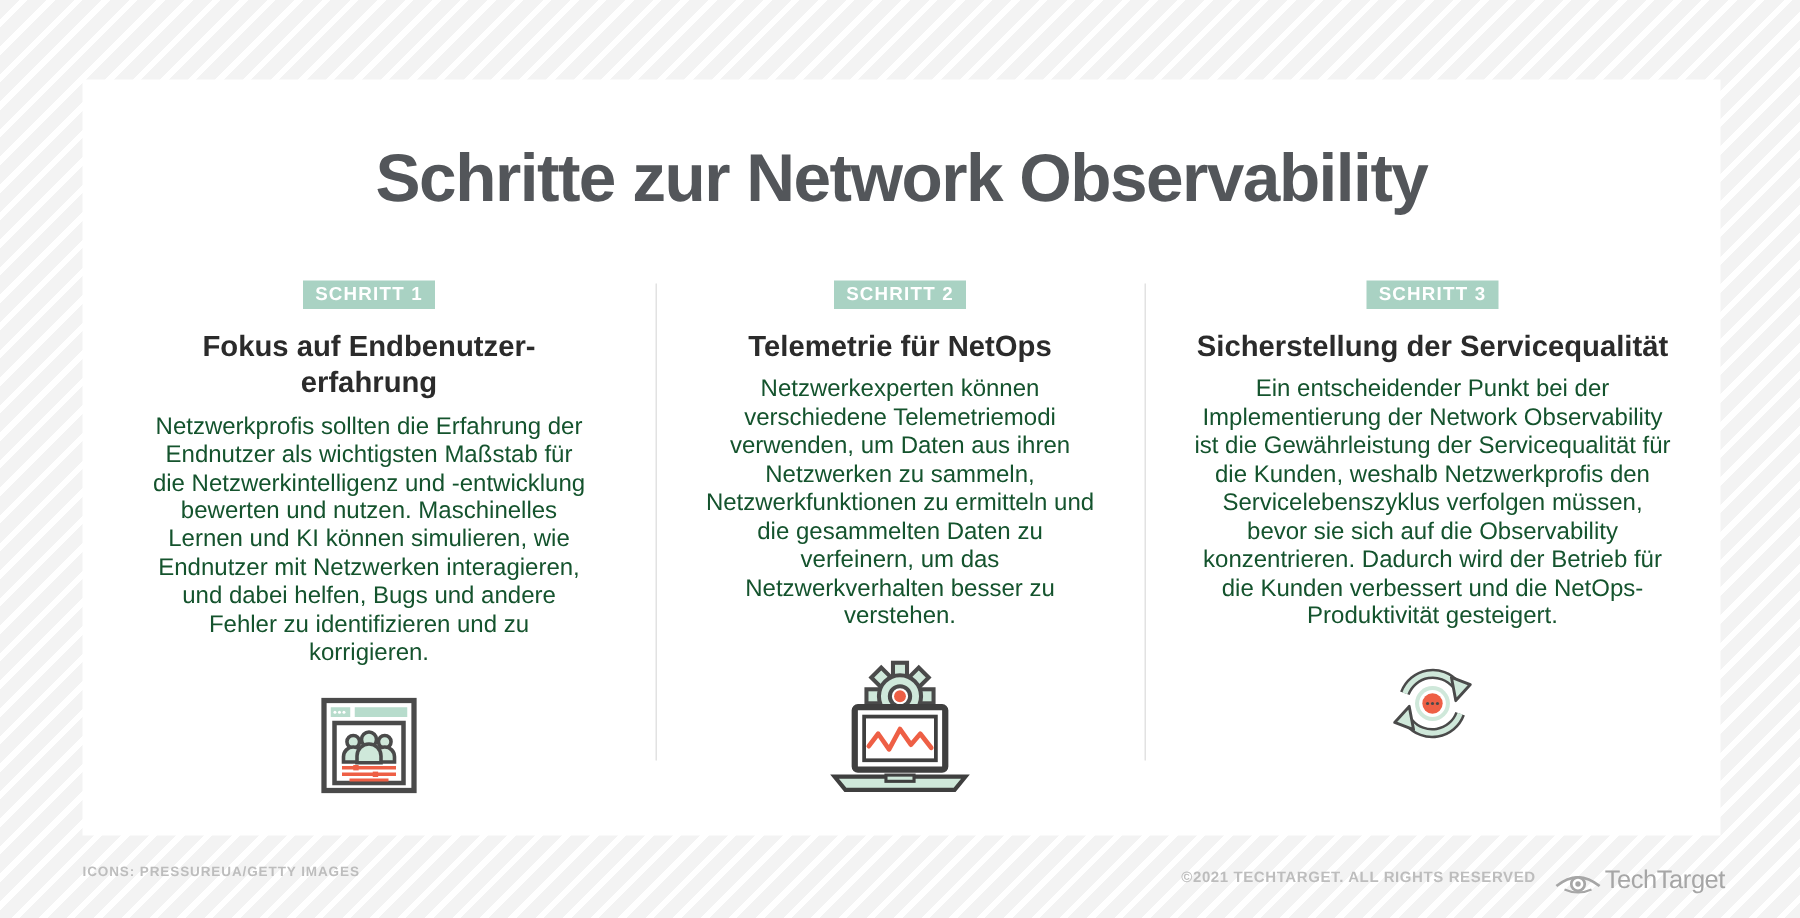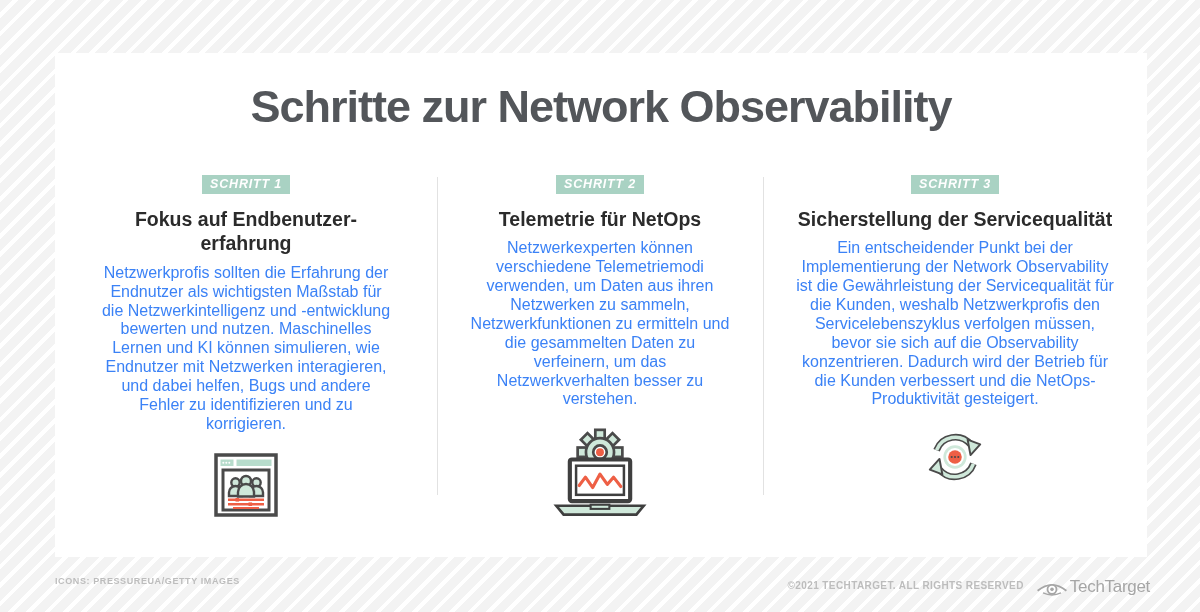--- a/index.html
+++ b/index.html
@@ -8,45 +8,44 @@
     font-family:"Liberation Sans", sans-serif;
     position:relative;
     background:repeating-linear-gradient(135deg, #f3f3f3 0px, #f3f3f3 9px, #ffffff 9px, #ffffff 13px);
     overflow:hidden;
   }
   .card {
     position:absolute; left:55px; top:53px; width:1092px; height:504px;
     background:#ffffff;
   }
   .title {
-    text-align:center; margin-top:28px;
+    text-align:center; margin-top:40px;
     font-size:45px; font-weight:bold; color:#53565a; letter-spacing:-1px;
   }
   .columns {
     position:relative; margin-top:42px;
     display:grid; grid-template-columns:382px 326px 384px;
   }
   .v-divider { position:absolute; top:2px; width:1px; height:318px; background:#e2e2e2; }
   .v-divider.d1 { left:382px; }
   .v-divider.d2 { left:708px; }
   .column { display:flex; flex-direction:column; align-items:center; text-align:center; }
   .badge {
     display:inline-block; background:#a9d2c3; color:#ffffff;
     font-size:12.5px; font-weight:bold; letter-spacing:0.8px;
     padding:2px 8px 3px 8px;
-    font-style:italic;
   }
   .heading {
     margin-top:13px; font-size:19.5px; font-weight:bold; color:#2b2b2b; line-height:1.25;
   }
   .col-1 .heading { max-width:232px; }
   .col-2 .heading { max-width:300px; }
   .col-3 .heading { max-width:350px; }
   .body-text {
-    margin-top:8px; font-size:16px; color:#3b82f6; line-height:1.18;
+    margin-top:8px; font-size:16px; color:#14532d; line-height:1.18;
   }
   .col-1 .body-text { max-width:292px; }
   .col-2 .body-text { max-width:262px; }
   .col-3 .body-text { max-width:322px; }
   .icon-wrap { margin-top:8px; display:flex; justify-content:center; align-items:flex-end; }
   .footer {
     position:absolute; left:55px; right:50px; top:576px;
     display:flex; justify-content:space-between; align-items:flex-end;
   }
   .credit {

